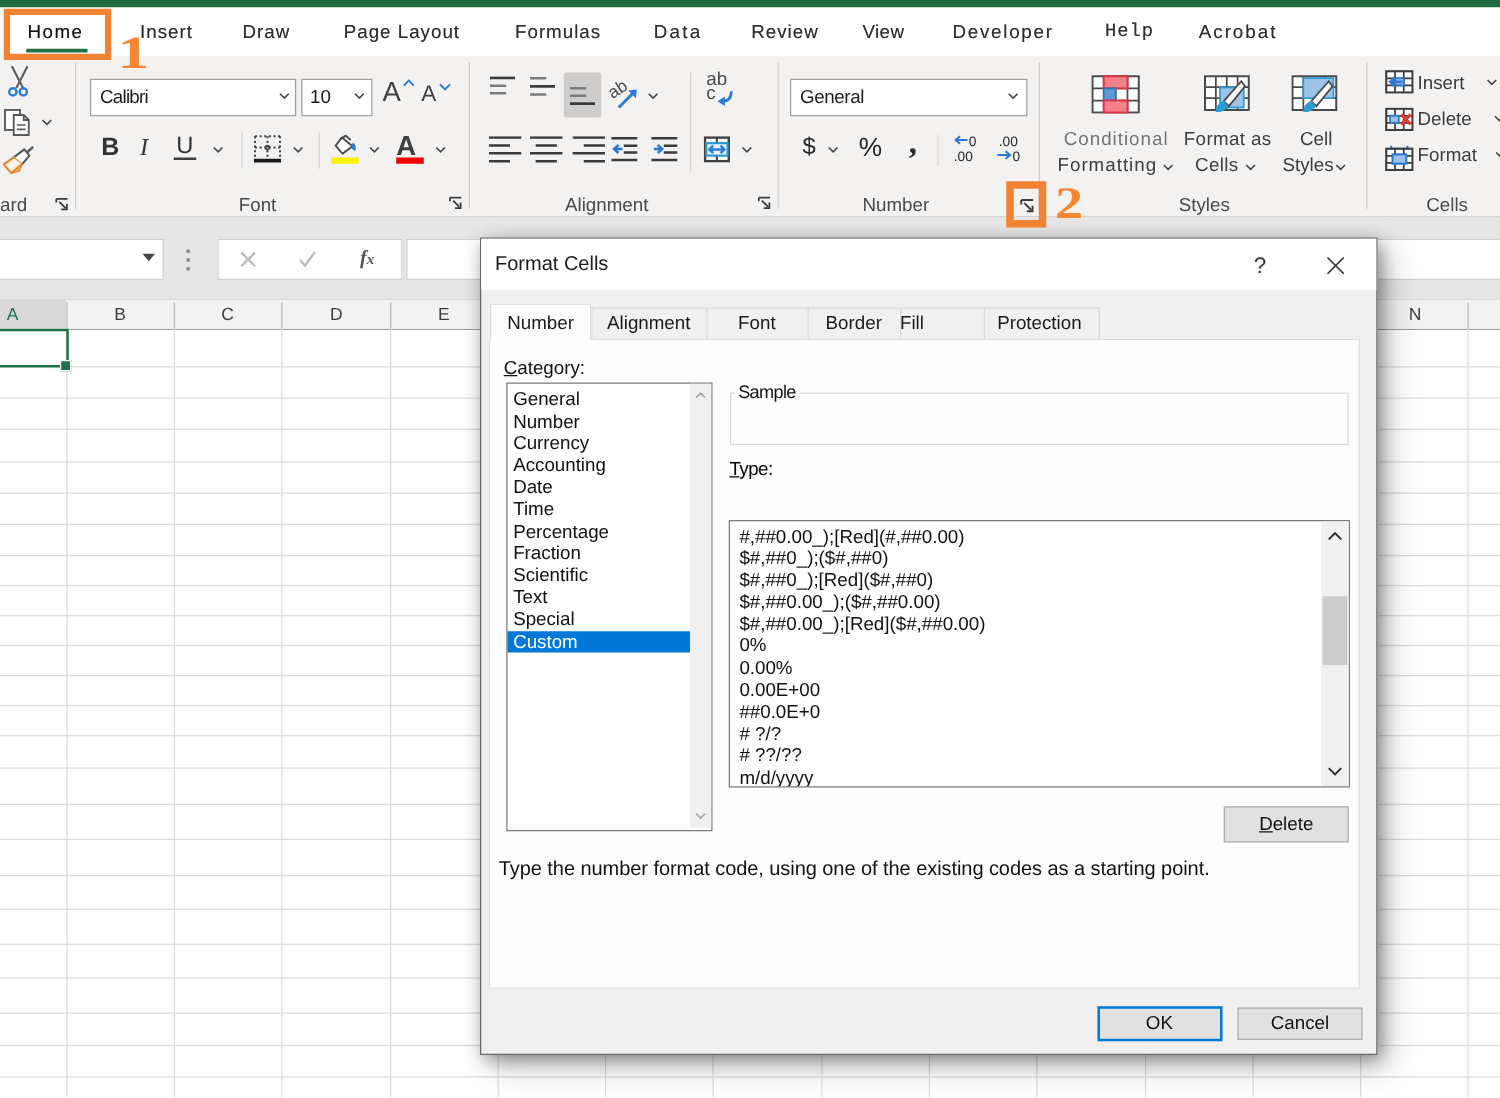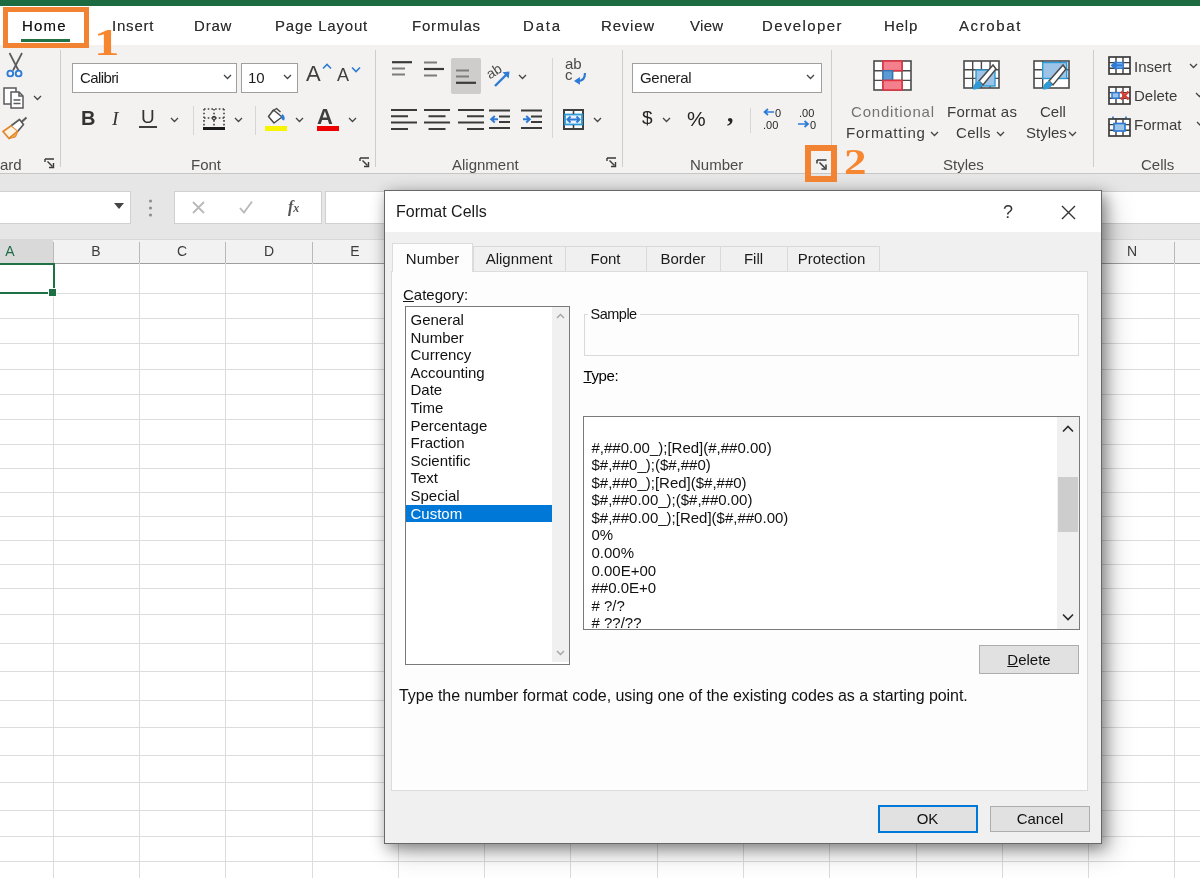--- a/index.html
+++ b/index.html
@@ -21,21 +21,21 @@
 <div class="tabtxt" style="left:22px;color:#111;letter-spacing:1.2px;">Home</div>
 <div class="ab" style="left:21px;top:39px;width:49px;height:3px;background:#217346;"></div>
 <div class="tabtxt" style="left:112px;">Insert</div>
 <div class="tabtxt" style="left:194px;">Draw</div>
 <div class="tabtxt" style="left:275px;">Page Layout</div>
 <div class="tabtxt" style="left:412px;">Formulas</div>
 <div class="tabtxt" style="left:523px;letter-spacing:1.8px;">Data</div>
 <div class="tabtxt" style="left:601px;">Review</div>
 <div class="tabtxt" style="left:690px;letter-spacing:0.3px;">View</div>
 <div class="tabtxt" style="left:762px;letter-spacing:1.4px;">Developer</div>
-<div class="tabtxt" style="left:884px;">Help</div>
+<div class="tabtxt" style="left:884px;font-family:Liberation Mono, monospace;">Help</div>
 <div class="tabtxt" style="left:959px;letter-spacing:1.6px;">Acrobat</div>
 
 <div class="ab" style="left:0;top:45px;width:1200px;height:128px;background:#f3f2f1;"></div>
 <div class="ab" style="left:0;top:173px;width:1200px;height:1px;background:#c8c6c4;"></div>
 
 <div class="sep" style="left:60px;"></div>
 <div class="sep" style="left:375px;"></div>
 <div class="sep" style="left:622px;"></div>
 <div class="sep" style="left:831px;"></div>
 <div class="sep" style="left:1093px;"></div>
@@ -445,21 +445,21 @@
     </svg>
 
  <div class="ab" style="left:88px;top:54.5px;width:407px;height:26px;background:#f0f0f0;border:1px solid #d9d9d9;box-sizing:border-box;"></div>
  <div class="ab" style="left:180px;top:55.5px;width:1px;height:24px;background:#d9d9d9;"></div>
  <div class="ab" style="left:261px;top:55.5px;width:1px;height:24px;background:#d9d9d9;"></div>
  <div class="ab" style="left:335px;top:55.5px;width:1px;height:24px;background:#d9d9d9;"></div>
  <div class="ab" style="left:402px;top:55.5px;width:1px;height:24px;background:#d9d9d9;"></div>
  <div class="ab" style="left:88px;top:54.5px;width:92px;text-align:center;font-size:15px;color:#1a1a1a;line-height:26px;">Alignment</div>
  <div class="ab" style="left:180px;top:54.5px;width:81px;text-align:center;font-size:15px;color:#1a1a1a;line-height:26px;">Font</div>
  <div class="ab" style="left:261px;top:54.5px;width:74px;text-align:center;font-size:15px;color:#1a1a1a;line-height:26px;">Border</div>
- <div class="ab" style="left:335px;top:54.5px;width:67px;text-align:center;font-size:15px;color:#1a1a1a;line-height:26px;">Fill</div>
+ <div class="ab" style="left:335px;top:54.5px;width:67px;text-align:left;font-size:15px;color:#1a1a1a;line-height:26px;">Fill</div>
  <div class="ab" style="left:402px;top:54.5px;width:89px;text-align:center;font-size:15px;color:#1a1a1a;line-height:26px;">Protection</div>
  <div class="ab" style="left:7px;top:52px;width:81px;height:29px;background:#fdfdfd;border:1px solid #dcdcdc;border-bottom:none;z-index:6;box-sizing:border-box;text-align:center;font-size:15px;color:#1a1a1a;line-height:29px;">Number</div>
 
  <div class="ab" style="left:6px;top:80px;width:697px;height:520px;background:#fdfdfd;border:1px solid #dcdcdc;box-sizing:border-box;z-index:2;"></div>
 
  <div class="ab" style="left:18px;top:95px;font-size:15px;color:#111;z-index:3;"><span style="text-decoration:underline;">C</span>ategory:</div>
  <div class="ab" style="left:19.5px;top:115px;width:163px;height:357px;background:#fff;border:1px solid #7a7a7a;z-index:3;">
   <div style="padding-top:4px;">
    <div class="ditem">General</div>
    <div class="ditem">Number</div>
@@ -484,21 +484,21 @@
         </svg>
   </div>
  </div>
 
  <div class="ab" style="left:198.5px;top:123px;width:493px;height:40px;border:1px solid #d9d9d9;z-index:3;background:#fdfdfd;"></div>
  <div class="ab" style="left:202.5px;top:115px;font-size:14.5px;letter-spacing:-0.5px;color:#111;z-index:4;background:#fdfdfd;padding:0 3px;">Sample</div>
 
  <div class="ab" style="left:198.5px;top:176px;font-size:15px;letter-spacing:-0.4px;color:#000000;z-index:3;"><span style="text-decoration:underline;">T</span>ype:</div>
 
  <div class="ab" style="left:197.5px;top:224.5px;width:495px;height:212px;background:#fff;border:1px solid #7a7a7a;z-index:3;overflow:hidden;">
-  <div style="padding-top:22px;padding-left:3px;">
+  <div style="padding-top:4px;padding-left:3px;">
    <div class="ditem">#,##0.00_);[Red](#,##0.00)</div>
    <div class="ditem">$#,##0_);($#,##0)</div>
    <div class="ditem">$#,##0_);[Red]($#,##0)</div>
    <div class="ditem">$#,##0.00_);($#,##0.00)</div>
    <div class="ditem">$#,##0.00_);[Red]($#,##0.00)</div>
    <div class="ditem">0%</div>
    <div class="ditem">0.00%</div>
    <div class="ditem">0.00E+00</div>
    <div class="ditem">##0.0E+0</div>
    <div class="ditem"># ?/?</div>

